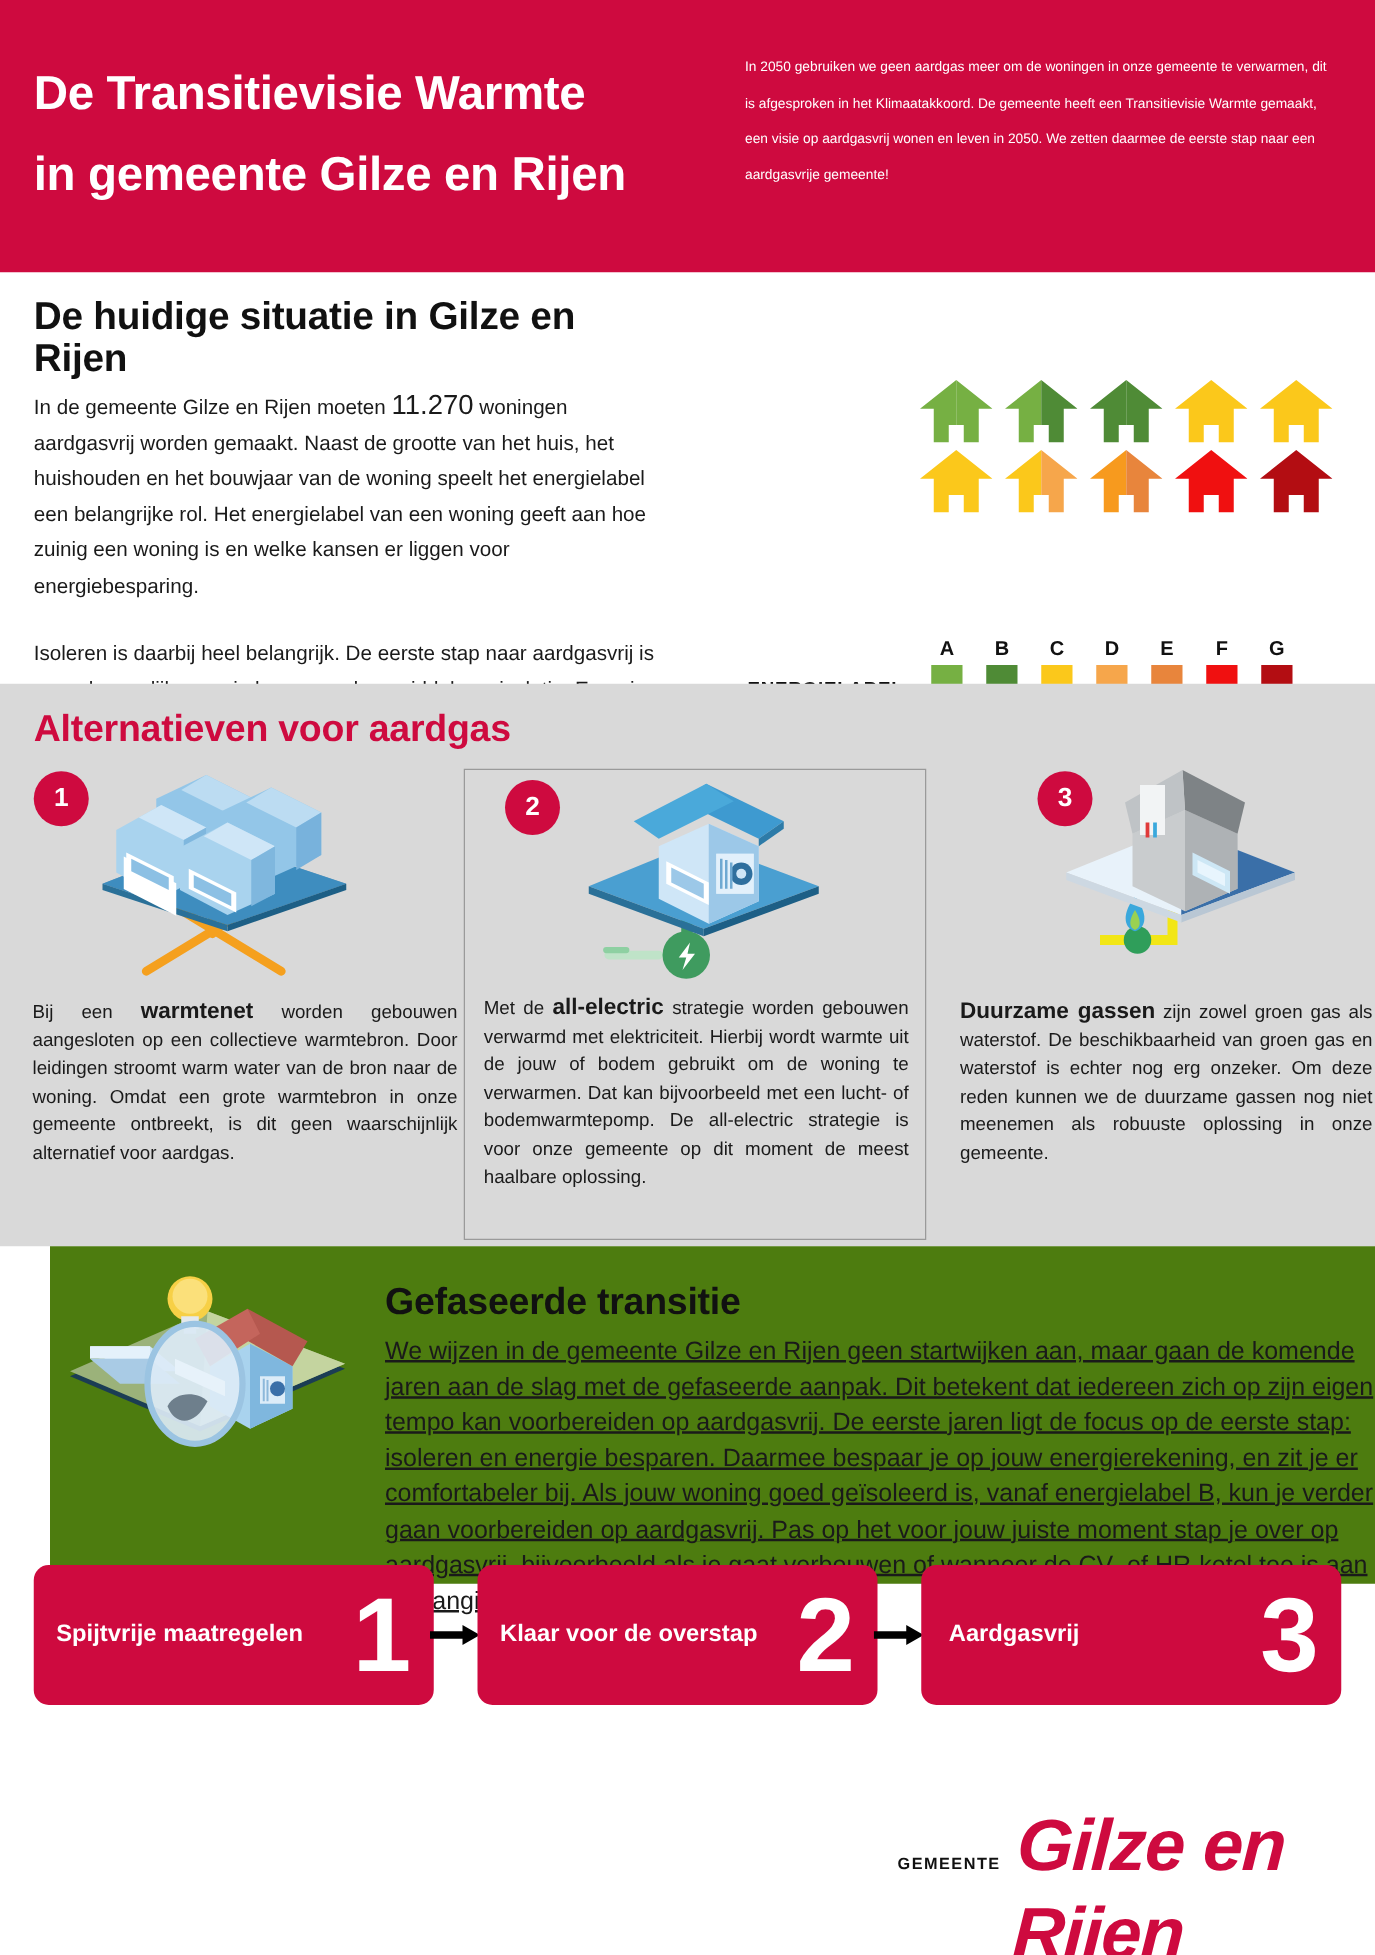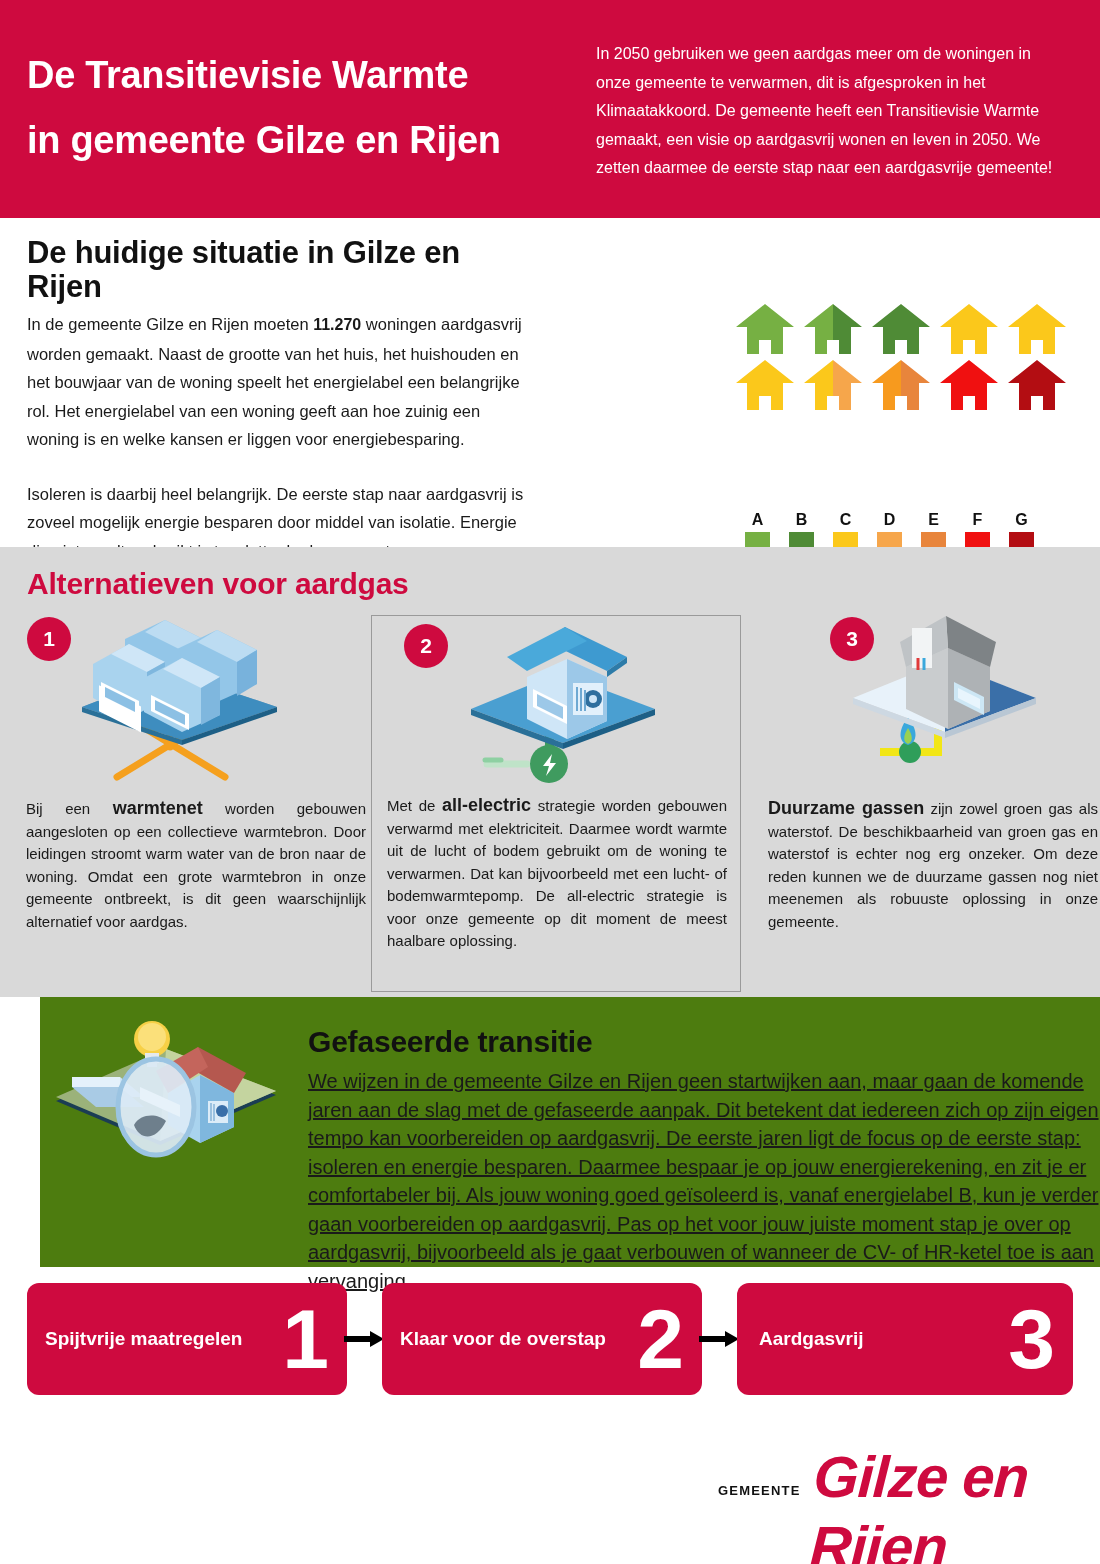--- a/index.html
+++ b/index.html
@@ -20,36 +20,36 @@
   }
   .header-title{
     position:absolute;left:27px;top:36px;width:540px;
     color:#ffffff;
     font-size:38px;line-height:52px;font-weight:bold;
     letter-spacing:-0.3px;
   }
   .header-title span{display:block;margin-top:13px;}
   .header-intro{
     position:absolute;left:596px;top:40px;width:470px;
-    color:#ffffff;font-size:16px;line-height:28.5px;
+    color:#ffffff;font-size:11px;line-height:28.5px;
   }
 
   
   .sec-current{
     position:absolute;left:0;top:218px;width:1100px;height:329px;
     background:#ffffff;
   }
   .cur-left{position:absolute;left:27px;top:18px;width:500px;}
   .cur-h2{
     font-size:31px;font-weight:bold;color:#111;margin:0 0 6px 0;line-height:34px;
     letter-spacing:-0.2px;
   }
   .cur-p{font-size:16.5px;line-height:28.5px;color:#1a1a1a;margin:0;}
   .cur-p.second{margin-top:26px;}
-  .cur-p b{font-weight:bold;font-size:16px;}
+  .cur-p b{font-weight:normal;font-size:22px;}
 
   .cur-right{position:absolute;left:580px;top:18px;width:490px;}
   .cur-right-p{font-size:16.5px;line-height:28px;color:#1a1a1a;margin:0;}
 
   
   .energy-fig{position:absolute;left:580px;top:85px;width:500px;height:230px;}
   .house-grid{position:absolute;left:155px;top:0px;}
   .house-row{display:flex;gap:8px;margin-bottom:4px;}
   .house{position:relative;width:60px;height:52px;}
   .house svg{display:block;}
@@ -107,21 +107,21 @@
   .phase-h2{
     position:absolute;left:268px;top:28px;
     font-size:30px;font-weight:bold;color:#111;letter-spacing:-0.2px;
   }
   .phase-p{
     position:absolute;left:268px;top:70px;width:800px;
     font-size:20px;line-height:28.5px;color:#1a1a1a;margin:0;text-decoration:underline;
   }
 
   
-  .sec-steps{position:absolute;left:0;top:1283px;width:1072px;height:120px;}
+  .sec-steps{position:absolute;left:0;top:1252px;width:1072px;height:120px;}
   .step{
     position:absolute;top:0;height:112px;background:#ce0a3f;border-radius:12px;
     color:#fff;
   }
   .step1{left:27px;width:320px;}
   .step2{left:382px;width:320px;}
   .step3{left:737px;width:336px;}
   .step-label{
     position:absolute;left:18px;top:44px;font-size:19px;font-weight:bold;
     line-height:24px;width:230px;
@@ -414,21 +414,21 @@
           <polygon points="106,62 136,62 136,94 106,94" fill="#e2f0fb"></polygon>
           <circle cx="126" cy="78" r="9" fill="#2f6f9e"></circle>
           <circle cx="126" cy="78" r="4" fill="#cfe6f7"></circle>
           <g stroke="#6fa9d2" stroke-width="2">
             <line x1="110" y1="66" x2="110" y2="90"></line>
             <line x1="114" y1="67" x2="114" y2="90"></line>
             <line x1="118" y1="69" x2="118" y2="90"></line>
           </g>
         </svg>
       </div>
-      <div class="alt-text"><span>Met de </span><b>all-electric</b><span> strategie worden gebouwen verwarmd met elektriciteit. Daarmee wordt warmte uit de lucht of bodem gebruikt om de woning te verwarmen. Dat kan bijvoorbeeld met een lucht- of bodemwarmtepomp. De all-electric strategie is voor onze gemeente op dit moment de meest haalbare oplossing.</span></div>
+      <div class="alt-text"><span>Met de </span><b>all-electric</b><span> strategie worden gebouwen verwarmd met elektriciteit. Hierbij wordt warmte uit de jouw of bodem gebruikt om de woning te verwarmen. Dat kan bijvoorbeeld met een lucht- of bodemwarmtepomp. De all-electric strategie is voor onze gemeente op dit moment de meest haalbare oplossing.</span></div>
     </div>
 
     <div class="alt-col c3">
       <div class="badge">3</div>
       <div class="alt-illu">
         <svg width="195" height="165" viewBox="0 0 195 165">
 
           <g>
             <path d="M88 108 L88 140 L30 140" stroke="#f2e616" stroke-width="8" fill="none"></path>
             <circle cx="60" cy="140" r="11" fill="#2f9e5a"></circle>

